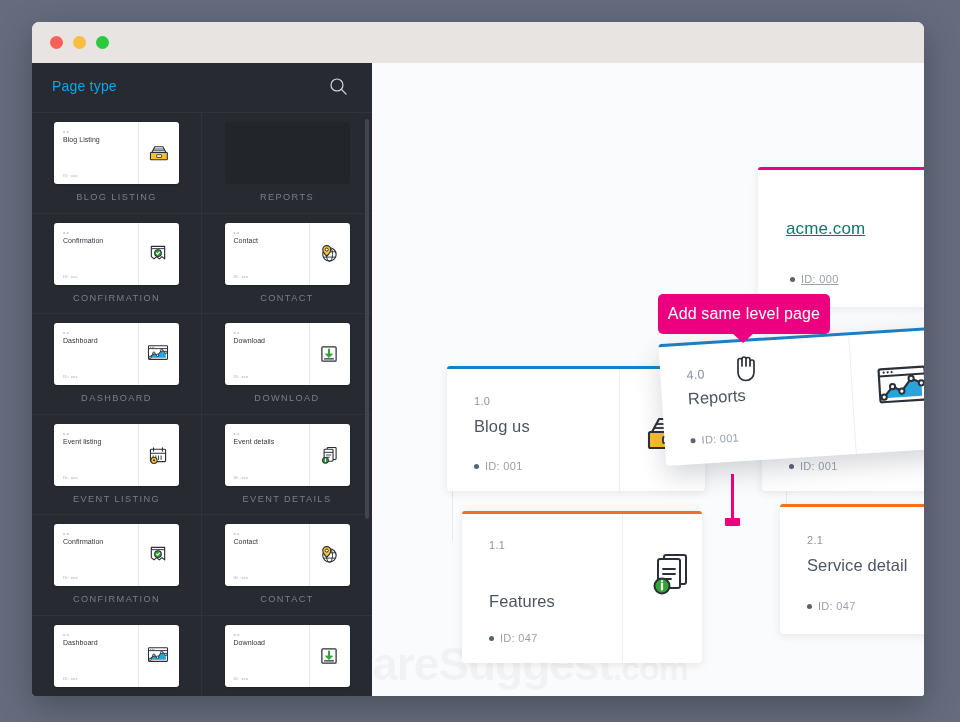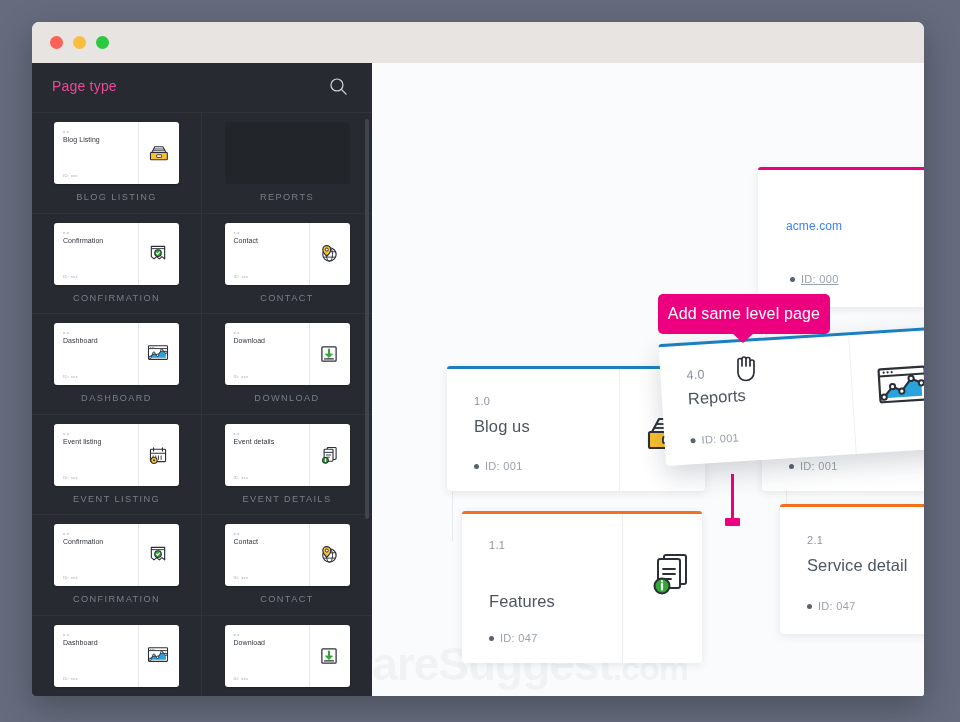--- a/index.html
+++ b/index.html
@@ -43,21 +43,21 @@
     background: #272b31;
     overflow: hidden;
   }
   #sidebar-header {
     position: relative;
     height: 50px;
     border-bottom: 1px solid #30343a;
   }
   #sidebar-title {
     position: absolute; left: 20px; top: 15px;
-    color: #ec4899; font-size: 14px; letter-spacing: .2px;
+    color: #0ea5e9; font-size: 14px; letter-spacing: .2px;
   }
   #search-icon {
     position: absolute; right: 24px; top: 14px;
     width: 19px; height: 19px;
   }
   #search-icon svg { display: block; }
 
   
   #card-grid {
     display: grid;
@@ -190,21 +190,21 @@
     position: absolute;
     width: 54px; height: 54px;
   }
   .node .nicon svg { width: 100%; height: 100%; display: block; }
 
   
   #node-root {
     left: 386px; top: 104px;
     width: 250px; height: 140px;
   }
-  #node-root .title { left: 28px; top: 52px; font-size: 12px; color: #3b82f6; }
+  #node-root .title { left: 28px; top: 52px; font-size: 17px; color: #0f766e; text-decoration: underline; }
   #node-root .idrow { left: 32px; bottom: 22px; text-decoration: underline; }
 
   
   #node-about {
     left: 75px; top: 303px;
     width: 258px; height: 125px;
   }
   #node-about .vdiv { left: 172px; }
   #node-about .num { left: 27px; top: 29px; }
   #node-about .title { left: 27px; top: 51px; }

